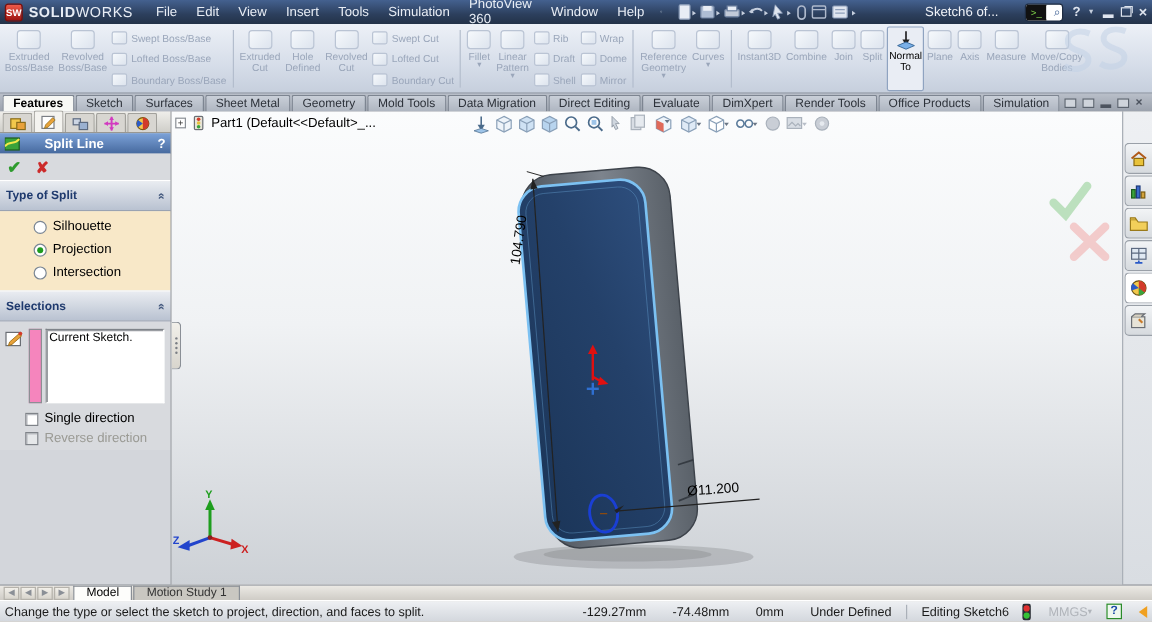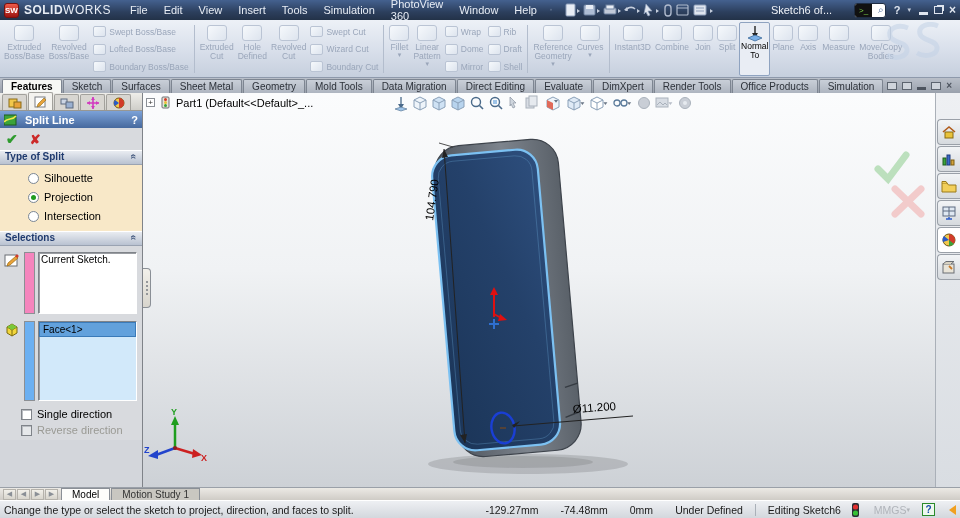--- a/index.html
+++ b/index.html
@@ -50,26 +50,26 @@
   .ct-x{font-size:10px;font-weight:bold}
 
   
   .main{flex:1;display:flex;min-height:0}
 
   
   .pm{width:143px;flex:0 0 143px;background:#d8dade;border-right:1px solid #7f8389;display:flex;flex-direction:column;font-size:11px}
   .pm-tabs{height:18px;display:flex;align-items:flex-end;background:linear-gradient(#efeeea,#cfcec9);border-bottom:1px solid #989792;padding-left:2px}
   .pmtab{width:25px;height:16px;display:flex;align-items:center;justify-content:center;border:1px solid #a2a19c;border-bottom:0;background:#d8d6d1;margin-right:1px;border-radius:2px 2px 0 0}
   .pmtab.active{background:#f4f3ef;height:18px}
-  .pm-header{height:17px;background:linear-gradient(#7ca2d8,#46699e);display:flex;align-items:center;color:#fff;font-weight:bold;padding:0 4px;gap:8px}
+  .pm-header{height:17px;background:linear-gradient(#7ca2d8,#46699e);display:flex;align-items:center;color:#fff;font-weight:bold;padding:0 4px;gap:20px}
   .pm-header .ttl{flex:1}
   .pm-actions{height:22px;display:flex;align-items:center;gap:12px;padding-left:6px;background:#d8dade}
   .act-ok{color:#2e9b2e;font-size:14px;font-weight:bold}
   .act-cancel{color:#cc2a2a;font-size:13px;font-weight:bold}
-  .pm-group-hdr{height:15px;background:linear-gradient(#e9ecf1,#b9c2d1);border-top:1px solid #fff;border-bottom:1px solid #9aa3b2;display:flex;align-items:flex-start;padding:0 5px;color:#1f3a6e;font-weight:bold;font-size:10px}
+  .pm-group-hdr{height:26px;background:linear-gradient(#e9ecf1,#b9c2d1);border-top:1px solid #fff;border-bottom:1px solid #9aa3b2;display:flex;align-items:center;padding:0 5px;color:#1f3a6e;font-weight:bold;font-size:10px}
   .chev{margin-left:auto;color:#44597e;display:inline-block;transform:rotate(90deg);font-size:10px}
   .grp-type{background:#f8e8c8;padding:7px 0 9px 28px;display:flex;flex-direction:column;gap:7px}
   .radio-row{display:flex;align-items:center;gap:5px}
   .radio{width:11px;height:11px;border-radius:50%;border:1px solid #7a8694;background:#fff;position:relative;flex:0 0 11px}
   .radio.sel::after{content:"";position:absolute;left:2px;top:2px;width:5px;height:5px;border-radius:50%;background:#1e9b1e}
   .grp-sel{background:#d8dade;padding:6px 5px 4px 3px}
   .sel-row{display:flex;gap:3px;margin-bottom:7px}
   .sel-ico{width:18px;flex:0 0 18px;display:flex;justify-content:center;padding-top:1px}
   .colorbar{width:11px;flex:0 0 11px;border:1px solid #8c8f94}
   .bar-pink{background:#f585bd}
@@ -233,21 +233,21 @@
         <span>Revolved</span>
         <span>Cut</span>
       </div>
     <div class="rb-stack">
       <span class="stk">
           <span class="ghosticon-sm"></span>
           <span>Swept Cut</span>
         </span>
       <span class="stk">
           <span class="ghosticon-sm"></span>
-          <span>Wizard Cut</span>
+          <span>Lofted Cut</span>
         </span>
       <span class="stk">
           <span class="ghosticon-sm"></span>
           <span>Boundary Cut</span>
         </span>
     </div>
     <div class="vsep"></div>
     <div class="rb-large">
         <span class="ghosticon"></span>
         <span>Fillet</span>
@@ -255,43 +255,43 @@
       </div>
     <div class="rb-large">
         <span class="ghosticon"></span>
         <span>Linear</span>
         <span>Pattern</span>
         <span class="rb-dd">▾</span>
       </div>
     <div class="rb-stack">
       <span class="stk">
           <span class="ghosticon-sm"></span>
+          <span>Rib</span>
+        </span>
+      <span class="stk">
+          <span class="ghosticon-sm"></span>
+          <span>Draft</span>
+        </span>
+      <span class="stk">
+          <span class="ghosticon-sm"></span>
+          <span>Shell</span>
+        </span>
+    </div>
+    <div class="rb-stack">
+      <span class="stk">
+          <span class="ghosticon-sm"></span>
           <span>Wrap</span>
         </span>
       <span class="stk">
           <span class="ghosticon-sm"></span>
           <span>Dome</span>
         </span>
       <span class="stk">
           <span class="ghosticon-sm"></span>
           <span>Mirror</span>
-        </span>
-    </div>
-    <div class="rb-stack">
-      <span class="stk">
-          <span class="ghosticon-sm"></span>
-          <span>Rib</span>
-        </span>
-      <span class="stk">
-          <span class="ghosticon-sm"></span>
-          <span>Draft</span>
-        </span>
-      <span class="stk">
-          <span class="ghosticon-sm"></span>
-          <span>Shell</span>
         </span>
     </div>
     <div class="vsep"></div>
     <div class="rb-large">
         <span class="ghosticon"></span>
         <span>Reference</span>
         <span>Geometry</span>
         <span class="rb-dd">▾</span>
       </div>
     <div class="rb-large">
@@ -446,34 +446,20 @@
           <span class="sel-ico">
               <svg width="16" height="15" viewBox="0 0 16 15">
                 <rect x="1" y="2" width="12" height="11" fill="#fff" stroke="#6a6e74"></rect>
                 <path d="M4 10l8-7 2 2-8 7-3 1z" fill="#e8a23a" stroke="#9a6a10" stroke-width=".7"></path>
                 <circle cx="13" cy="3" r="1.6" fill="#d23b2a"></circle>
               </svg>
             </span>
           <span class="colorbar bar-pink" style="height:62px"></span>
           <div class="listbox" style="height:62px"><span>Current Sketch.</span></div>
         </div>
-        <div class="sel-row">
-          <span class="sel-ico">
-              <svg width="16" height="15" viewBox="0 0 16 15">
-                <path d="M3 5l5-3 5 3v6l-5 3-5-3z" fill="#f2d63b" stroke="#7a6a10"></path>
-                <path d="M3 5l5 3 5-3" fill="none" stroke="#7a6a10"></path>
-                <path d="M8 8v6" stroke="#7a6a10"></path>
-                <path d="M3 5l5-3 5 3-5 3z" fill="#7ac83a"></path>
-              </svg>
-            </span>
-          <span class="colorbar bar-blue" style="height:80px"></span>
-          <div class="listbox blue" style="height:80px">
-              <div class="lb-selrow">Face&lt;1&gt;</div>
-            </div>
-        </div>
         <div class="chk-row">
           <span class="checkbox"></span>
           <span>Single direction</span>
         </div>
         <div class="chk-row">
           <span class="checkbox dis"></span>
           <span class="lbl-dis">Reverse direction</span>
         </div>
       </div>
       <div class="pm-rest"></div>

